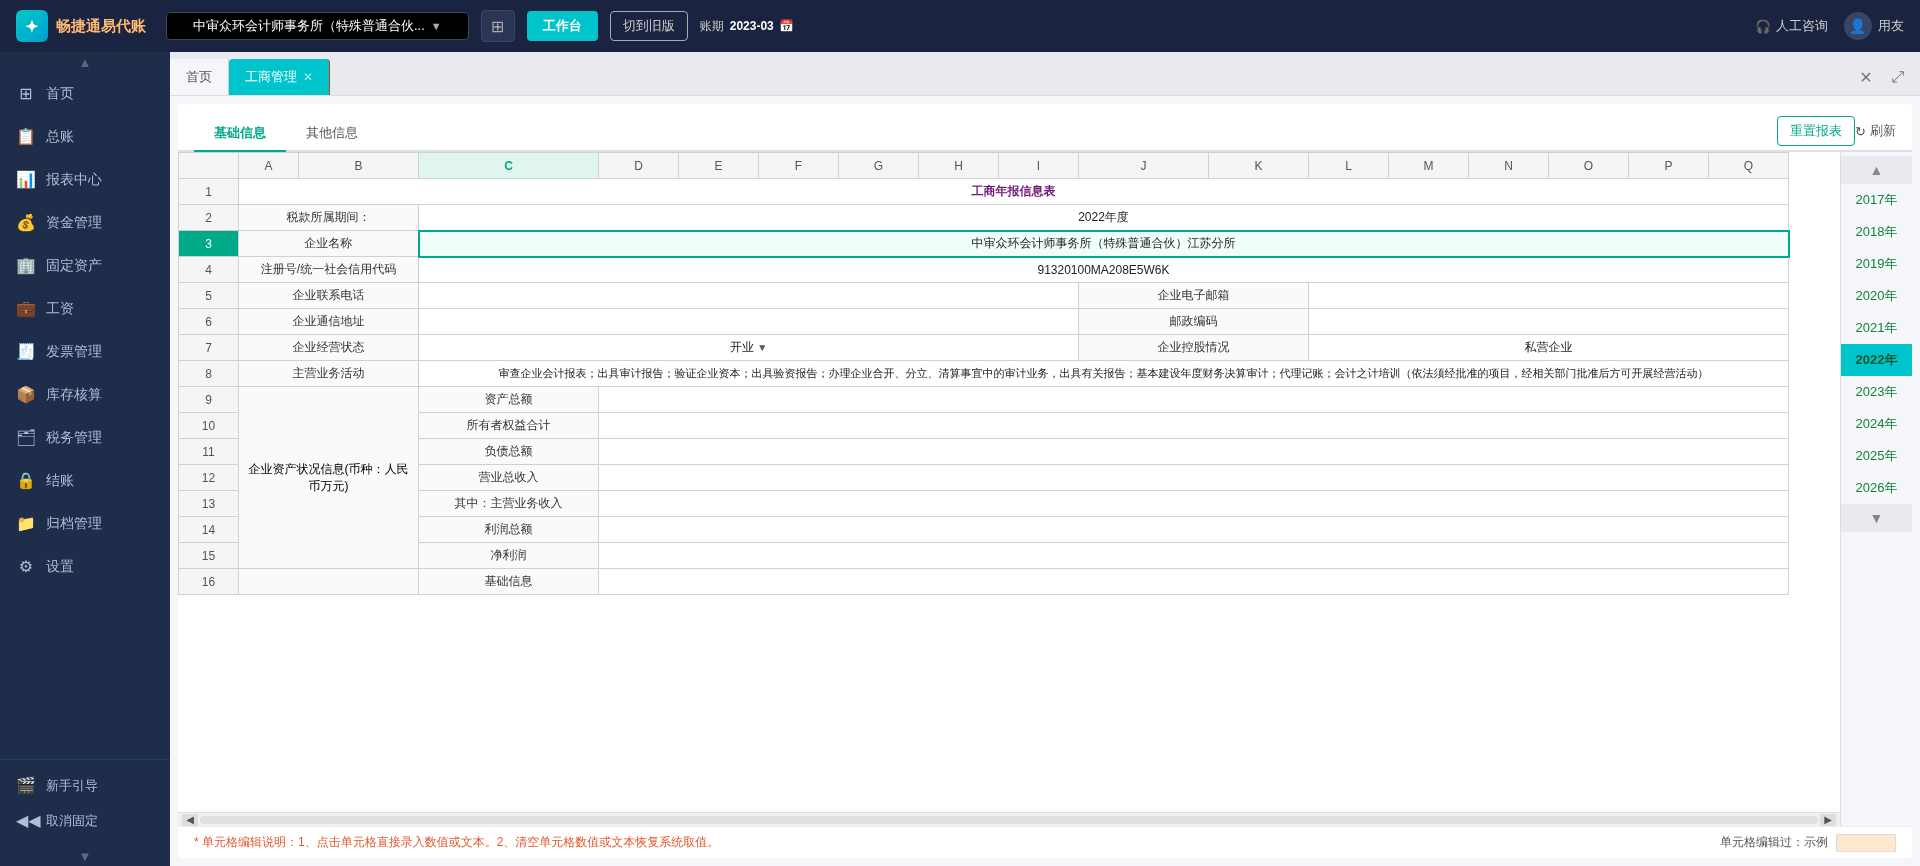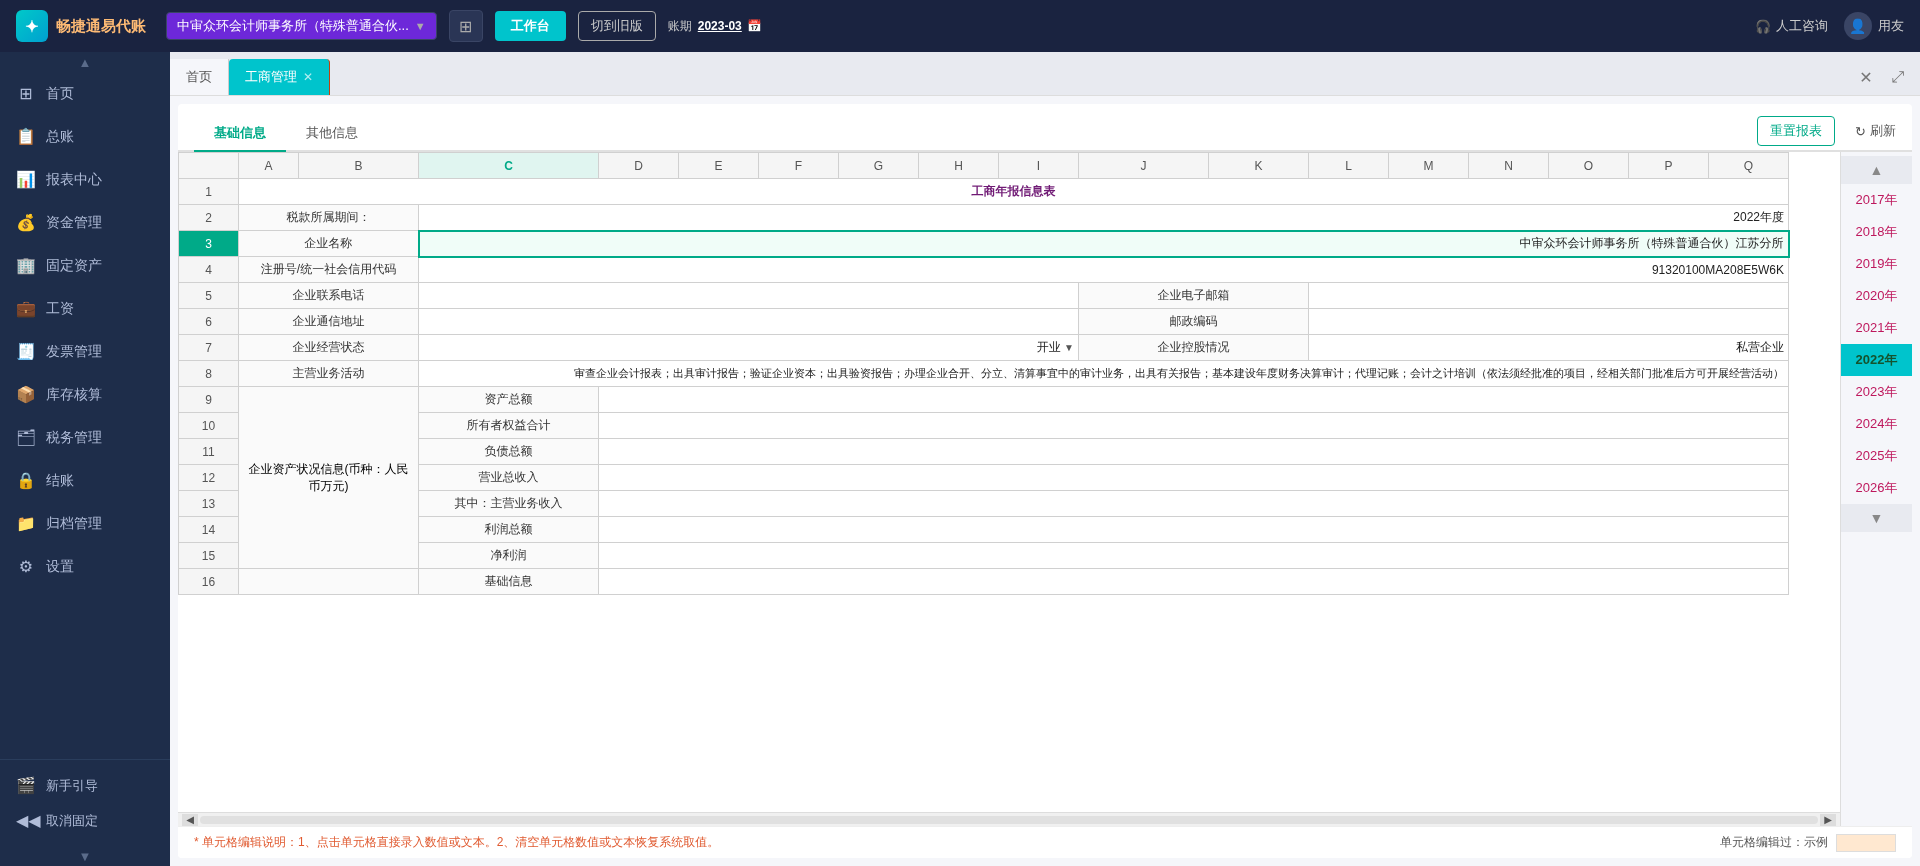--- a/index.html
+++ b/index.html
@@ -23,25 +23,25 @@
     }
     .logo-icon {
       width: 32px; height: 32px;
       background: linear-gradient(135deg, #00c9c9, #00a0d0);
       border-radius: 6px;
       display: flex; align-items: center; justify-content: center;
       color: white; font-size: 16px; font-weight: bold;
     }
     .logo-text { color: #fdba74; font-size: 15px; font-weight: bold; }
     .company-selector {
-      background: #6d28d9;
+      background: #000000;
       border: 1px solid #3a4565;
       border-radius: 4px;
       color: white;
-      padding: 4px 10px;
+      padding: 4px 26px;
       font-size: 13px;
       display: flex;
       align-items: center;
       gap: 6px;
       cursor: pointer;
       min-width: 260px;
     }
     .company-selector .arrow { color: #aaa; font-size: 11px; }
     .icon-btn {
       background: #2a3555;
@@ -250,21 +250,21 @@
     }
     .sub-tab.active {
       color: #00aa88;
       border-bottom: 2px solid #00aa88;
       font-weight: bold;
     }
     .sub-tab-actions {
       margin-left: auto;
       display: flex;
       align-items: center;
-      gap: 20px;
+      gap: 0;
       padding-bottom: 4px;
     }
     .reset-btn {
       border: 1px solid #00aa88;
       color: #00aa88;
       background: white;
       border-radius: 4px;
       padding: 5px 12px;
       font-size: 13px;
       cursor: pointer;
@@ -344,21 +344,21 @@
       background: #00aa88;
       color: white;
     }
     
     td.label-cell {
       text-align: center;
       color: #333;
       background: #fafafa;
     }
     td.value-cell {
-      text-align: right;
+      text-align: center;
       color: #222;
       margin-top: 13px;
     }
     td.merged-label {
       text-align: center;
       background: #fafafa;
       margin-top: 12px;
     }
     .dropdown-indicator {
       color: #555;
@@ -384,21 +384,21 @@
       cursor: pointer;
       color: #888;
       font-size: 14px;
       background: #e8eaf0;
     }
     .year-item {
       width: 100%;
       text-align: center;
       padding: 7px 0;
       font-size: 13px;
-      color: #be185d;
+      color: #15803d;
       cursor: pointer;
     }
     .year-item.active {
       background: #00c4cc;
       color: #14532d;
       font-weight: bold;
     }
 
     
     .spreadsheet-outer {
@@ -468,21 +468,21 @@
   </div>
   <div class="company-selector">
     <span>中审众环会计师事务所（特殊普通合伙...</span>
     <span class="arrow">▼</span>
   </div>
   <div class="icon-btn">⊞</div>
   <button class="workbench-btn">工作台</button>
   <button class="switch-btn">切到旧版</button>
   <div class="period-area">
     <span>账期</span>
-    <span style="color:white; font-weight:bold;text-decoration:underline;">2023-03</span>
+    <span style="color:white; font-weight:bold;">2023-03</span>
     <span class="calendar-icon">📅</span>
   </div>
   <div class="header-right">
     <div class="support-btn">
       <span>🎧</span>
       <span>人工咨询</span>
     </div>
     <div class="user-area">
       <div class="user-avatar">👤</div>
       <span>用友</span>

